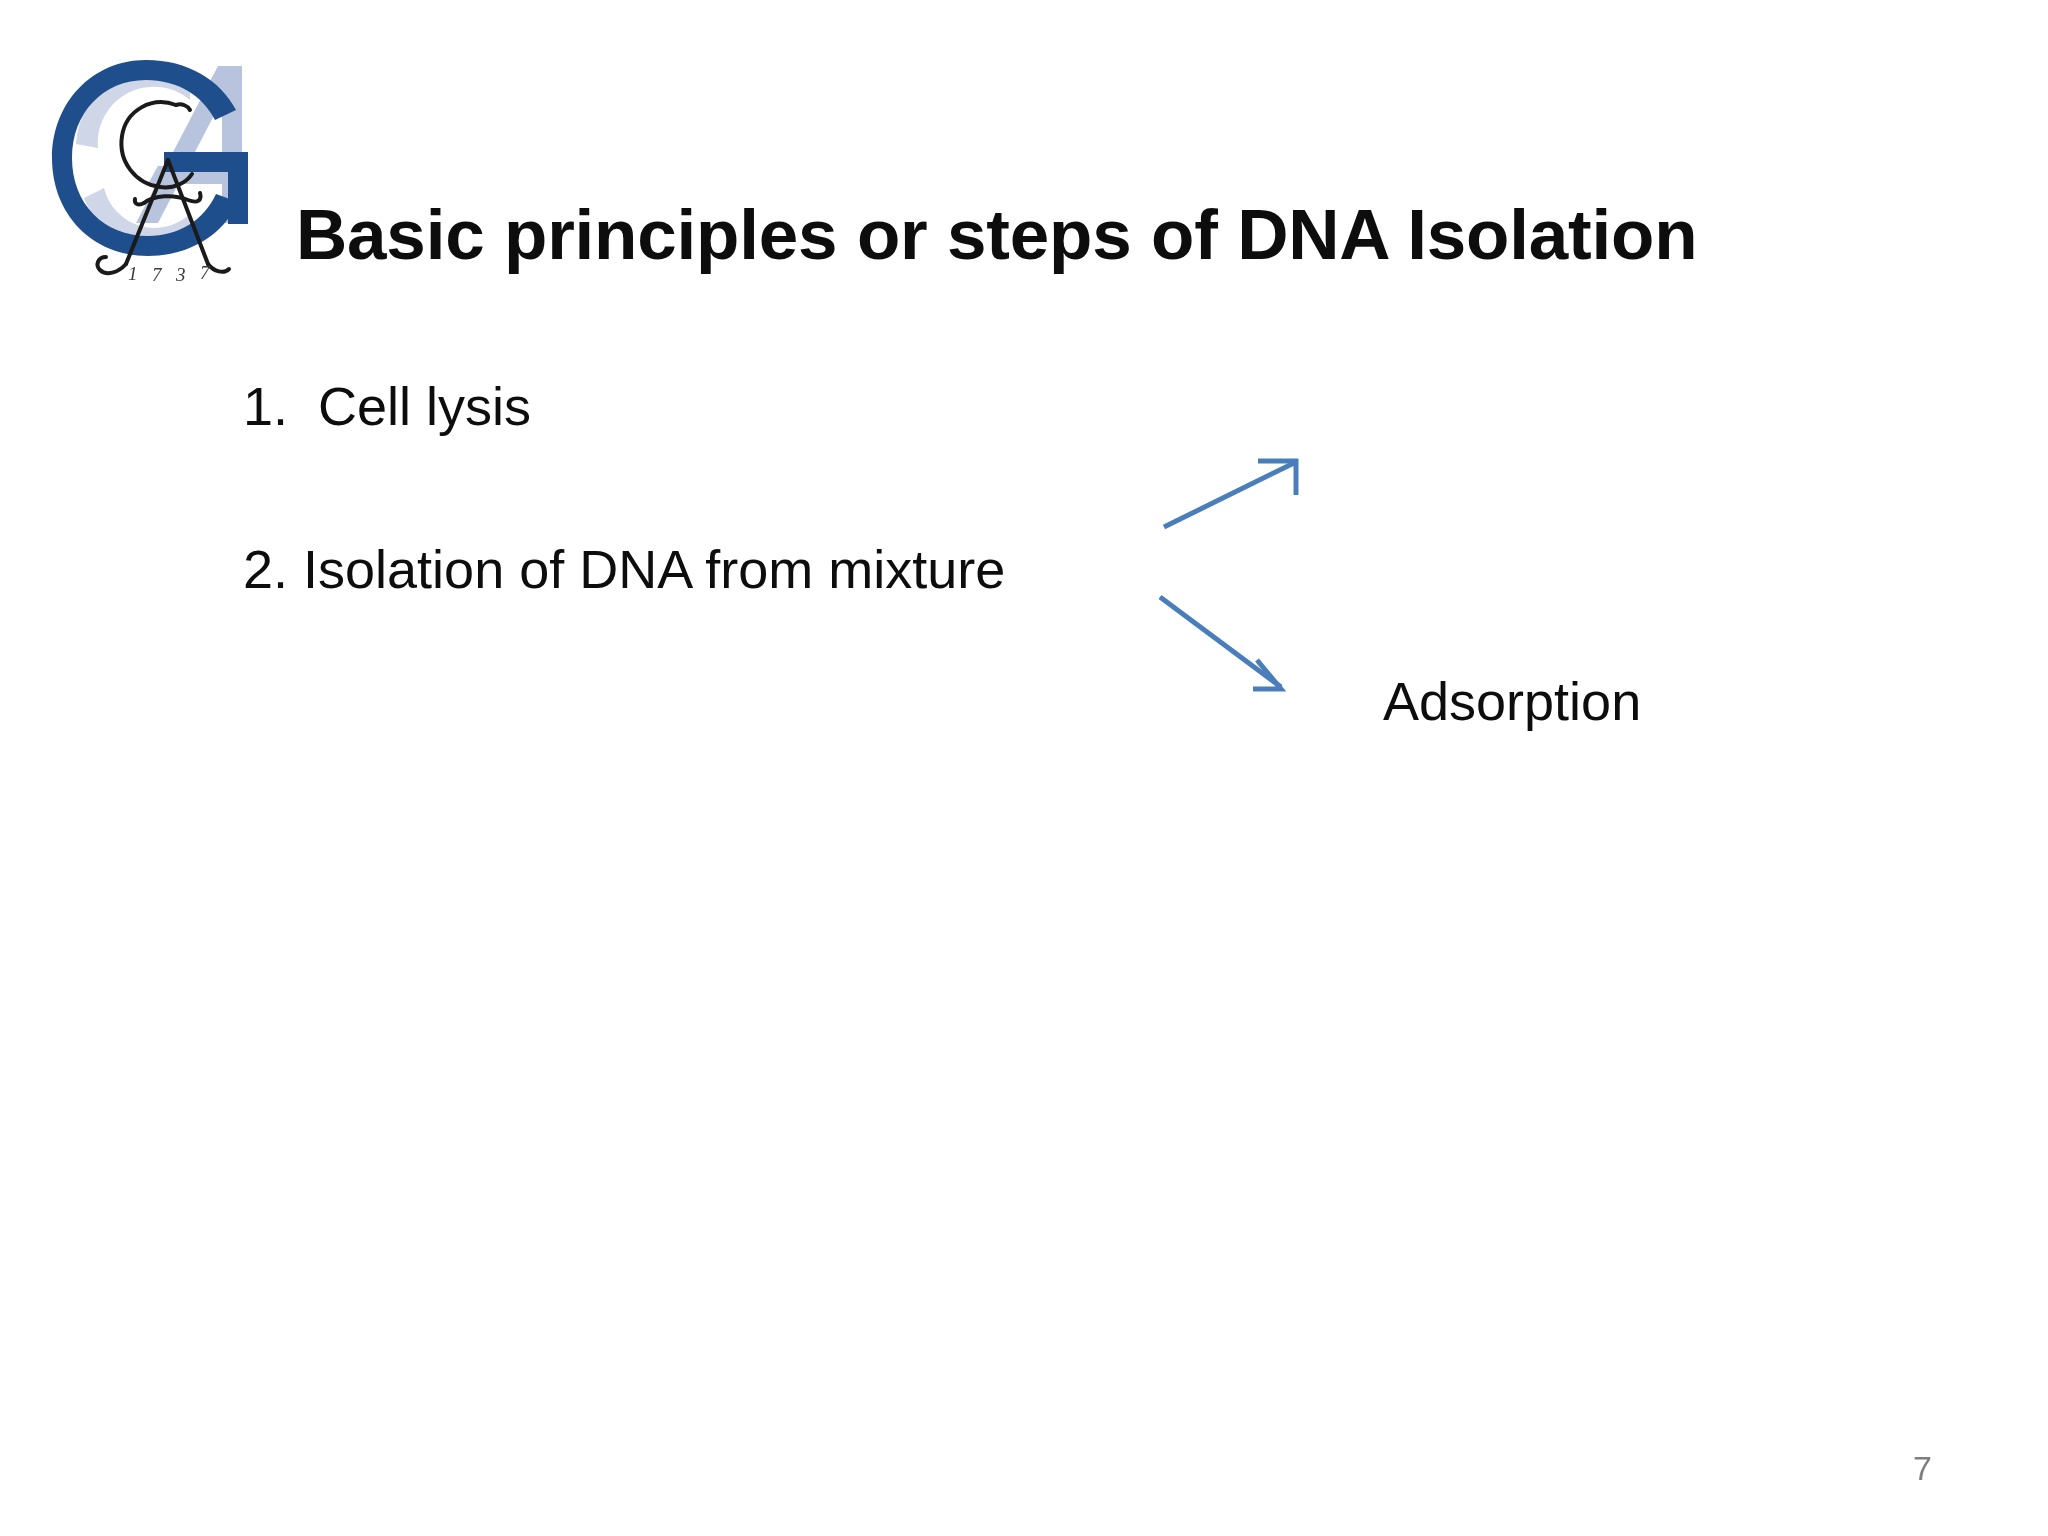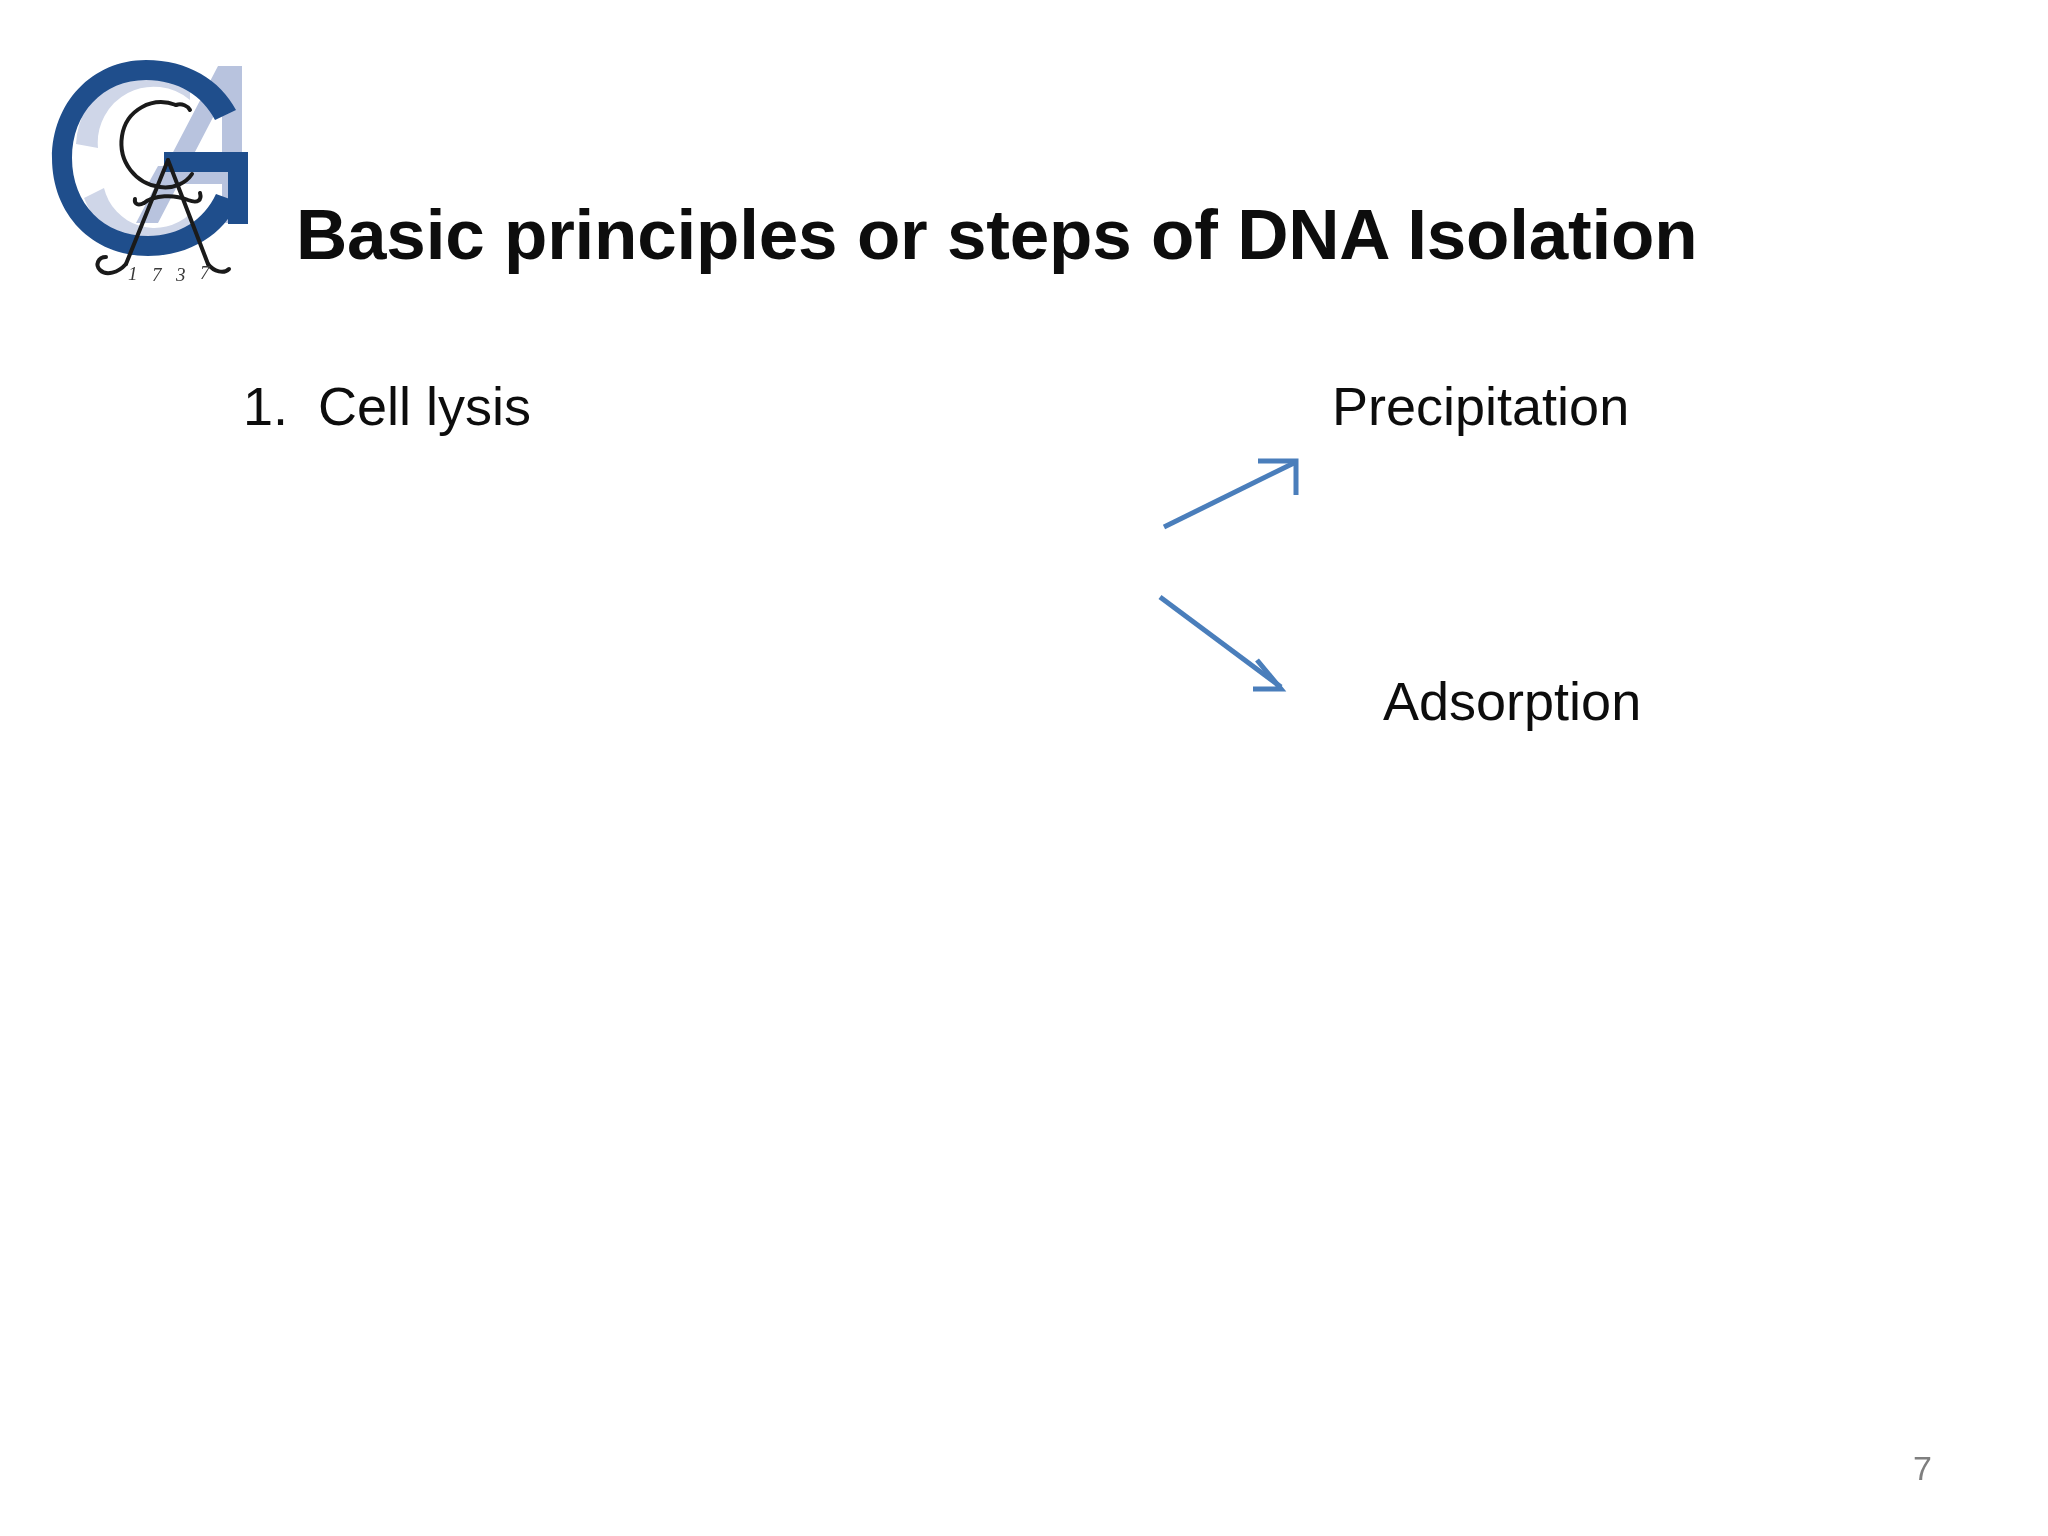--- a/index.html
+++ b/index.html
@@ -137,22 +137,22 @@
         <text x="136" y="233">3</text>
         <text x="160" y="231">7</text>
       </g>
     </svg>
   </div>
 
   <div id="title">Basic principles or steps of DNA Isolation</div>
 
   <div class="step" id="step-1">1.  Cell lysis</div>
 
+  <div class="step" id="step-2">2. Isolation of DNA from mixture</div>
 
-  <div class="branch-label" id="label-precipitation">Precipitation</div>
   <div class="branch-label" id="label-adsorption">Adsorption</div>
 
   <svg id="arrows" viewBox="0 0 2048 1536" xmlns="http://www.w3.org/2000/svg">
     <g stroke="#4a7ebb" stroke-width="5" fill="none" stroke-linecap="butt">
       <line x1="1164" y1="527" x2="1294" y2="463"></line>
       <polyline points="1258,461 1296,461 1296,495"></polyline>
     </g>
     <g stroke="#4a7ebb" stroke-width="5" fill="none" stroke-linecap="butt">
       <line x1="1160" y1="597" x2="1281" y2="687"></line>
       <polyline points="1257,660 1281,689 1253,689"></polyline>

